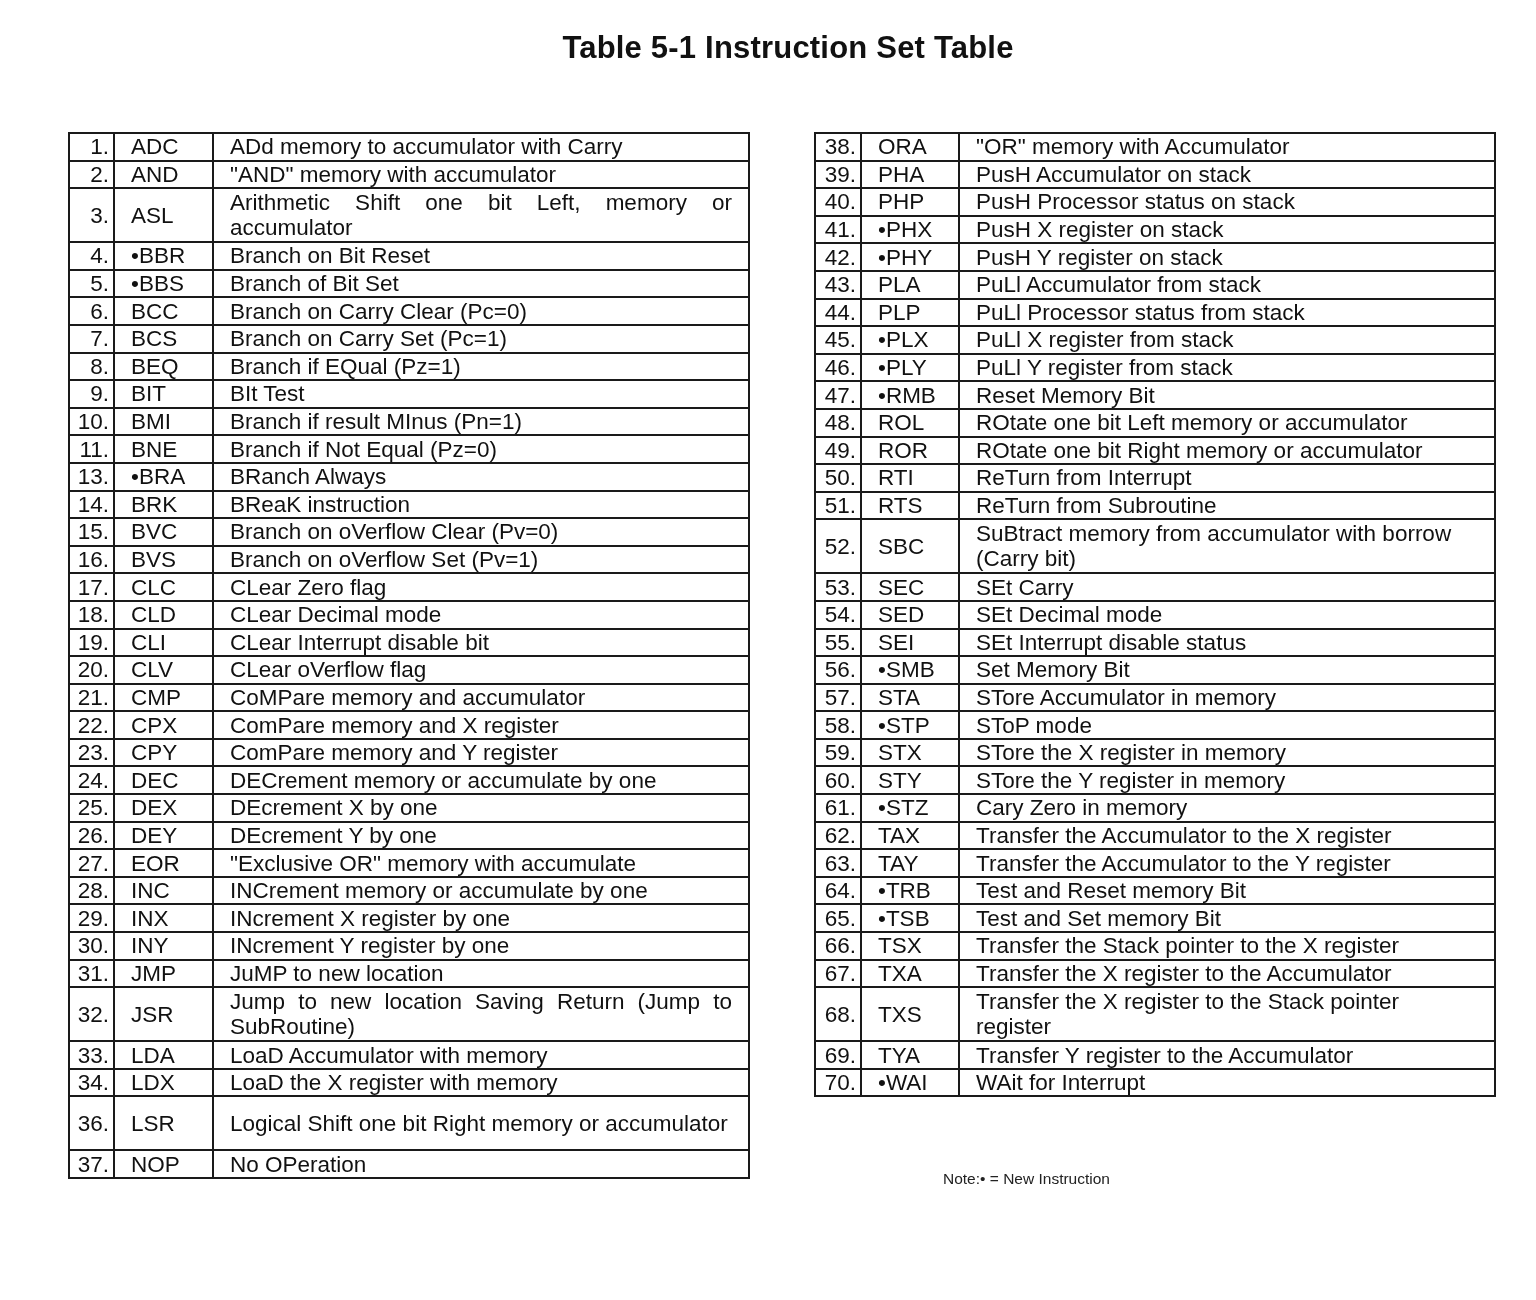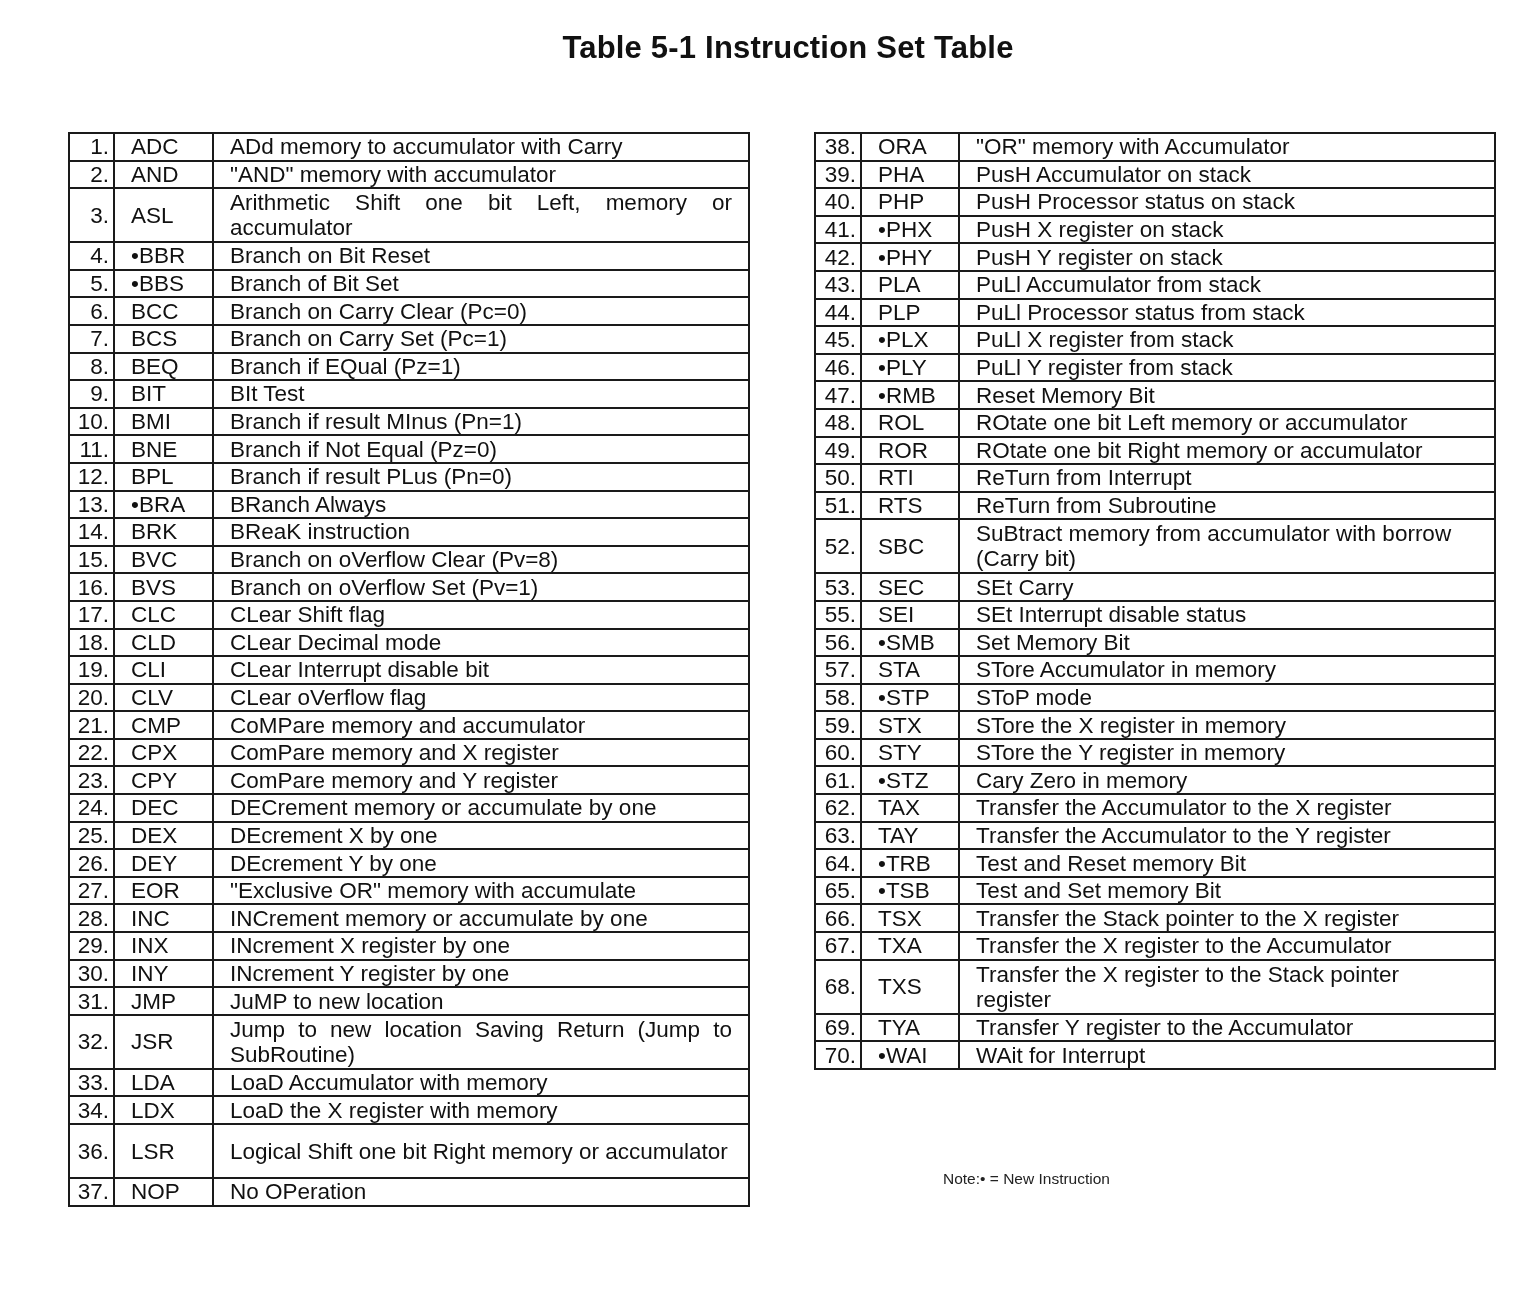--- a/index.html
+++ b/index.html
@@ -78,48 +78,43 @@
         <td class="num">10.</td>
         <td class="mn">BMI</td>
         <td class="desc">Branch if result MInus (Pn=1)</td>
       </tr>
       <tr class="single">
         <td class="num">11.</td>
         <td class="mn">BNE</td>
         <td class="desc">Branch if Not Equal (Pz=0)</td>
       </tr>
       <tr class="single">
-        <td class="num">12.</td>
-        <td class="mn">BPL</td>
-        <td class="desc">Branch if result PLus (Pn=0)</td>
-      </tr>
-      <tr class="single">
         <td class="num">13.</td>
         <td class="mn">•BRA</td>
         <td class="desc">BRanch Always</td>
       </tr>
       <tr class="single">
         <td class="num">14.</td>
         <td class="mn">BRK</td>
         <td class="desc">BReaK instruction</td>
       </tr>
       <tr class="single">
         <td class="num">15.</td>
         <td class="mn">BVC</td>
-        <td class="desc">Branch on oVerflow Clear (Pv=8)</td>
+        <td class="desc">Branch on oVerflow Clear (Pv=0)</td>
       </tr>
       <tr class="single">
         <td class="num">16.</td>
         <td class="mn">BVS</td>
         <td class="desc">Branch on oVerflow Set (Pv=1)</td>
       </tr>
       <tr class="single">
         <td class="num">17.</td>
         <td class="mn">CLC</td>
-        <td class="desc">CLear Shift flag</td>
+        <td class="desc">CLear Zero flag</td>
       </tr>
       <tr class="single">
         <td class="num">18.</td>
         <td class="mn">CLD</td>
         <td class="desc">CLear Decimal mode</td>
       </tr>
       <tr class="single">
         <td class="num">19.</td>
         <td class="mn">CLI</td>
         <td class="desc">CLear Interrupt disable bit</td>
@@ -293,20 +288,25 @@
         <td class="num">52.</td>
         <td class="mn">SBC</td>
         <td class="desc">SuBtract memory from accumulator with borrow (Carry bit)</td>
       </tr>
       <tr class="single">
         <td class="num">53.</td>
         <td class="mn">SEC</td>
         <td class="desc">SEt Carry</td>
       </tr>
       <tr class="single">
+        <td class="num">54.</td>
+        <td class="mn">SED</td>
+        <td class="desc">SEt Decimal mode</td>
+      </tr>
+      <tr class="single">
         <td class="num">55.</td>
         <td class="mn">SEI</td>
         <td class="desc">SEt Interrupt disable status</td>
       </tr>
       <tr class="single">
         <td class="num">56.</td>
         <td class="mn">•SMB</td>
         <td class="desc">Set Memory Bit</td>
       </tr>
       <tr class="single">

